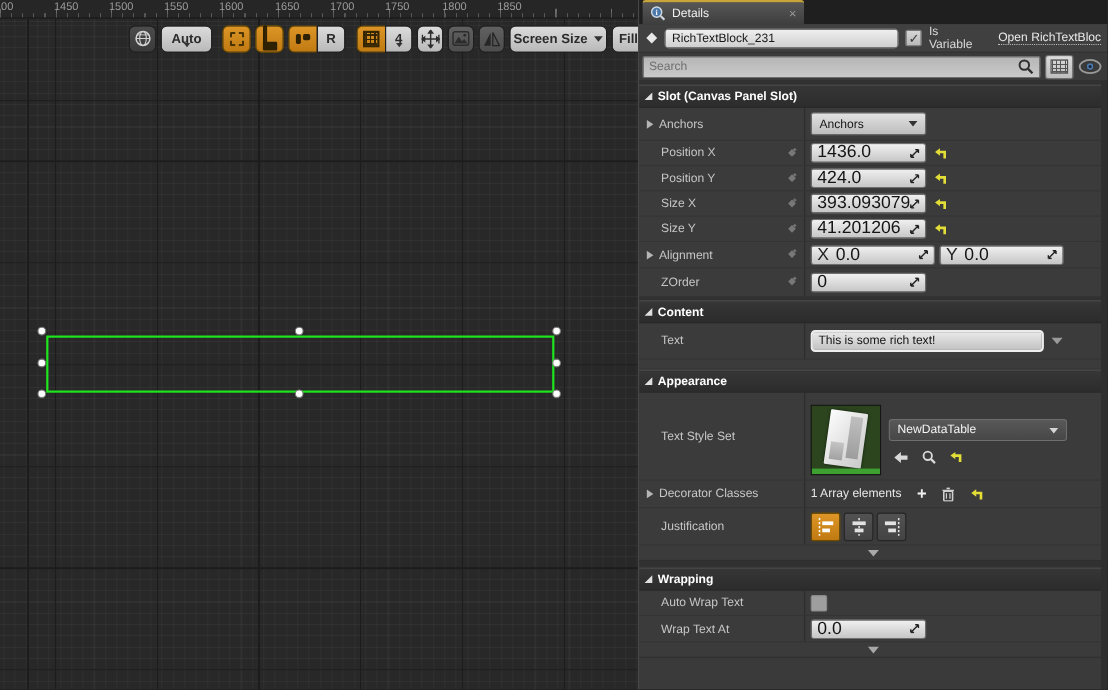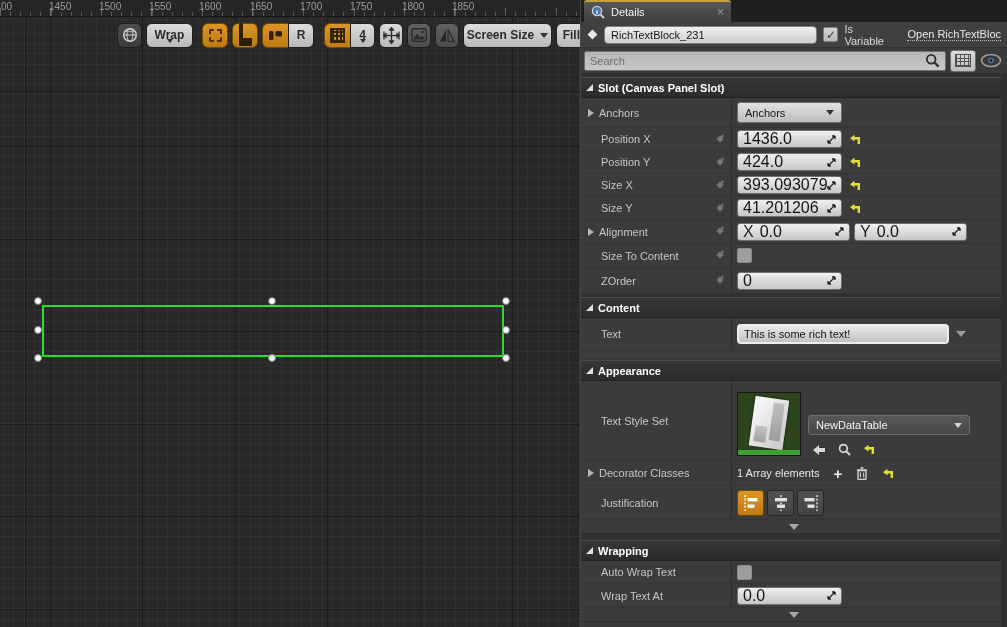--- a/index.html
+++ b/index.html
@@ -151,21 +151,21 @@
     <div id="designer-toolbar">
       <div class="tbtn dark" style="width:25px">
         <svg width="16" height="16" viewBox="0 0 16 16">
           <circle cx="8" cy="8" r="6.3" fill="none" stroke="#d2d2d2" stroke-width="1.4"></circle>
           <ellipse cx="8" cy="8" rx="3" ry="6.3" fill="none" stroke="#d2d2d2" stroke-width="1"></ellipse>
           <line x1="1.7" y1="8" x2="14.3" y2="8" stroke="#d2d2d2" stroke-width="1"></line>
           <line x1="2.6" y1="4.7" x2="13.4" y2="4.7" stroke="#d2d2d2" stroke-width="0.8"></line>
         </svg>
       </div>
       <div class="tbtn light" style="width:47px">
-        <span>Wrap</span>
+        <span>Auto</span>
         <span class="under-arrow"></span>
       </div>
       <div style="width:1px"></div>
       <div class="tbtn orange" style="width:26px">
         <span class="dash-square"></span>
       </div>
       <div class="tbtn orange" style="width:26px">
         <span><span class="lock-shackle"></span><span class="lock-body" style="display:block"></span></span>
       </div>
       <div class="tgroup">
@@ -409,32 +409,20 @@
         <div class="spin xy">
           <span class="prefix">Y</span>
           <span class="v">0.0</span>
           <svg width="9" height="9" viewBox="0 0 9 9">
               <path d="M1 8 L8 1 M1 8 h3 M1 8 v-3 M8 1 h-3 M8 1 v3" stroke="#222" stroke-width="1.3" fill="none"></path>
             </svg>
         </div>
       </div>
     </div>
 
-    <div class="prow" style="min-height:24px">
-      <div class="plabel">
-        <span>Size To Content</span>
-        <svg class="bindico" width="11" height="11" viewBox="0 0 11 11">
-          <rect x="2.5" y="2.5" width="5" height="5" fill="#787878" transform="rotate(45 5 5)"></rect>
-          <path d="M7.5 0.5 v3 M6 2 h3" stroke="#787878" stroke-width="1.1"></path>
-        </svg>
-      </div>
-      <div class="pvalue">
-        <span class="cb unchecked"></span>
-      </div>
-    </div>
 
     <div class="prow" style="min-height:26px">
       <div class="plabel">
         <span>ZOrder</span>
         <svg class="bindico" width="11" height="11" viewBox="0 0 11 11">
           <rect x="2.5" y="2.5" width="5" height="5" fill="#787878" transform="rotate(45 5 5)"></rect>
           <path d="M7.5 0.5 v3 M6 2 h3" stroke="#787878" stroke-width="1.1"></path>
         </svg>
       </div>
       <div class="pvalue">
@@ -469,21 +457,21 @@
 
     <div class="cat">
       <span class="exp-open"></span>
       <span class="t">Appearance</span>
     </div>
 
     <div class="prow" style="min-height:80px">
       <div class="plabel">
         <span>Text Style Set</span>
       </div>
-      <div class="pvalue" style="align-items:flex-end; padding-top:7px;">
+      <div class="pvalue" style="align-items:center; padding-top:7px;">
         <div id="thumb">
           <div class="card">
               <div class="tall"></div>
               <div class="small"></div>
             </div>
           <div class="strip"></div>
         </div>
         <div style="display:flex; flex-direction:column; gap:8px; padding-top:3px;">
           <div id="dt-combo">
             <span>NewDataTable</span>

